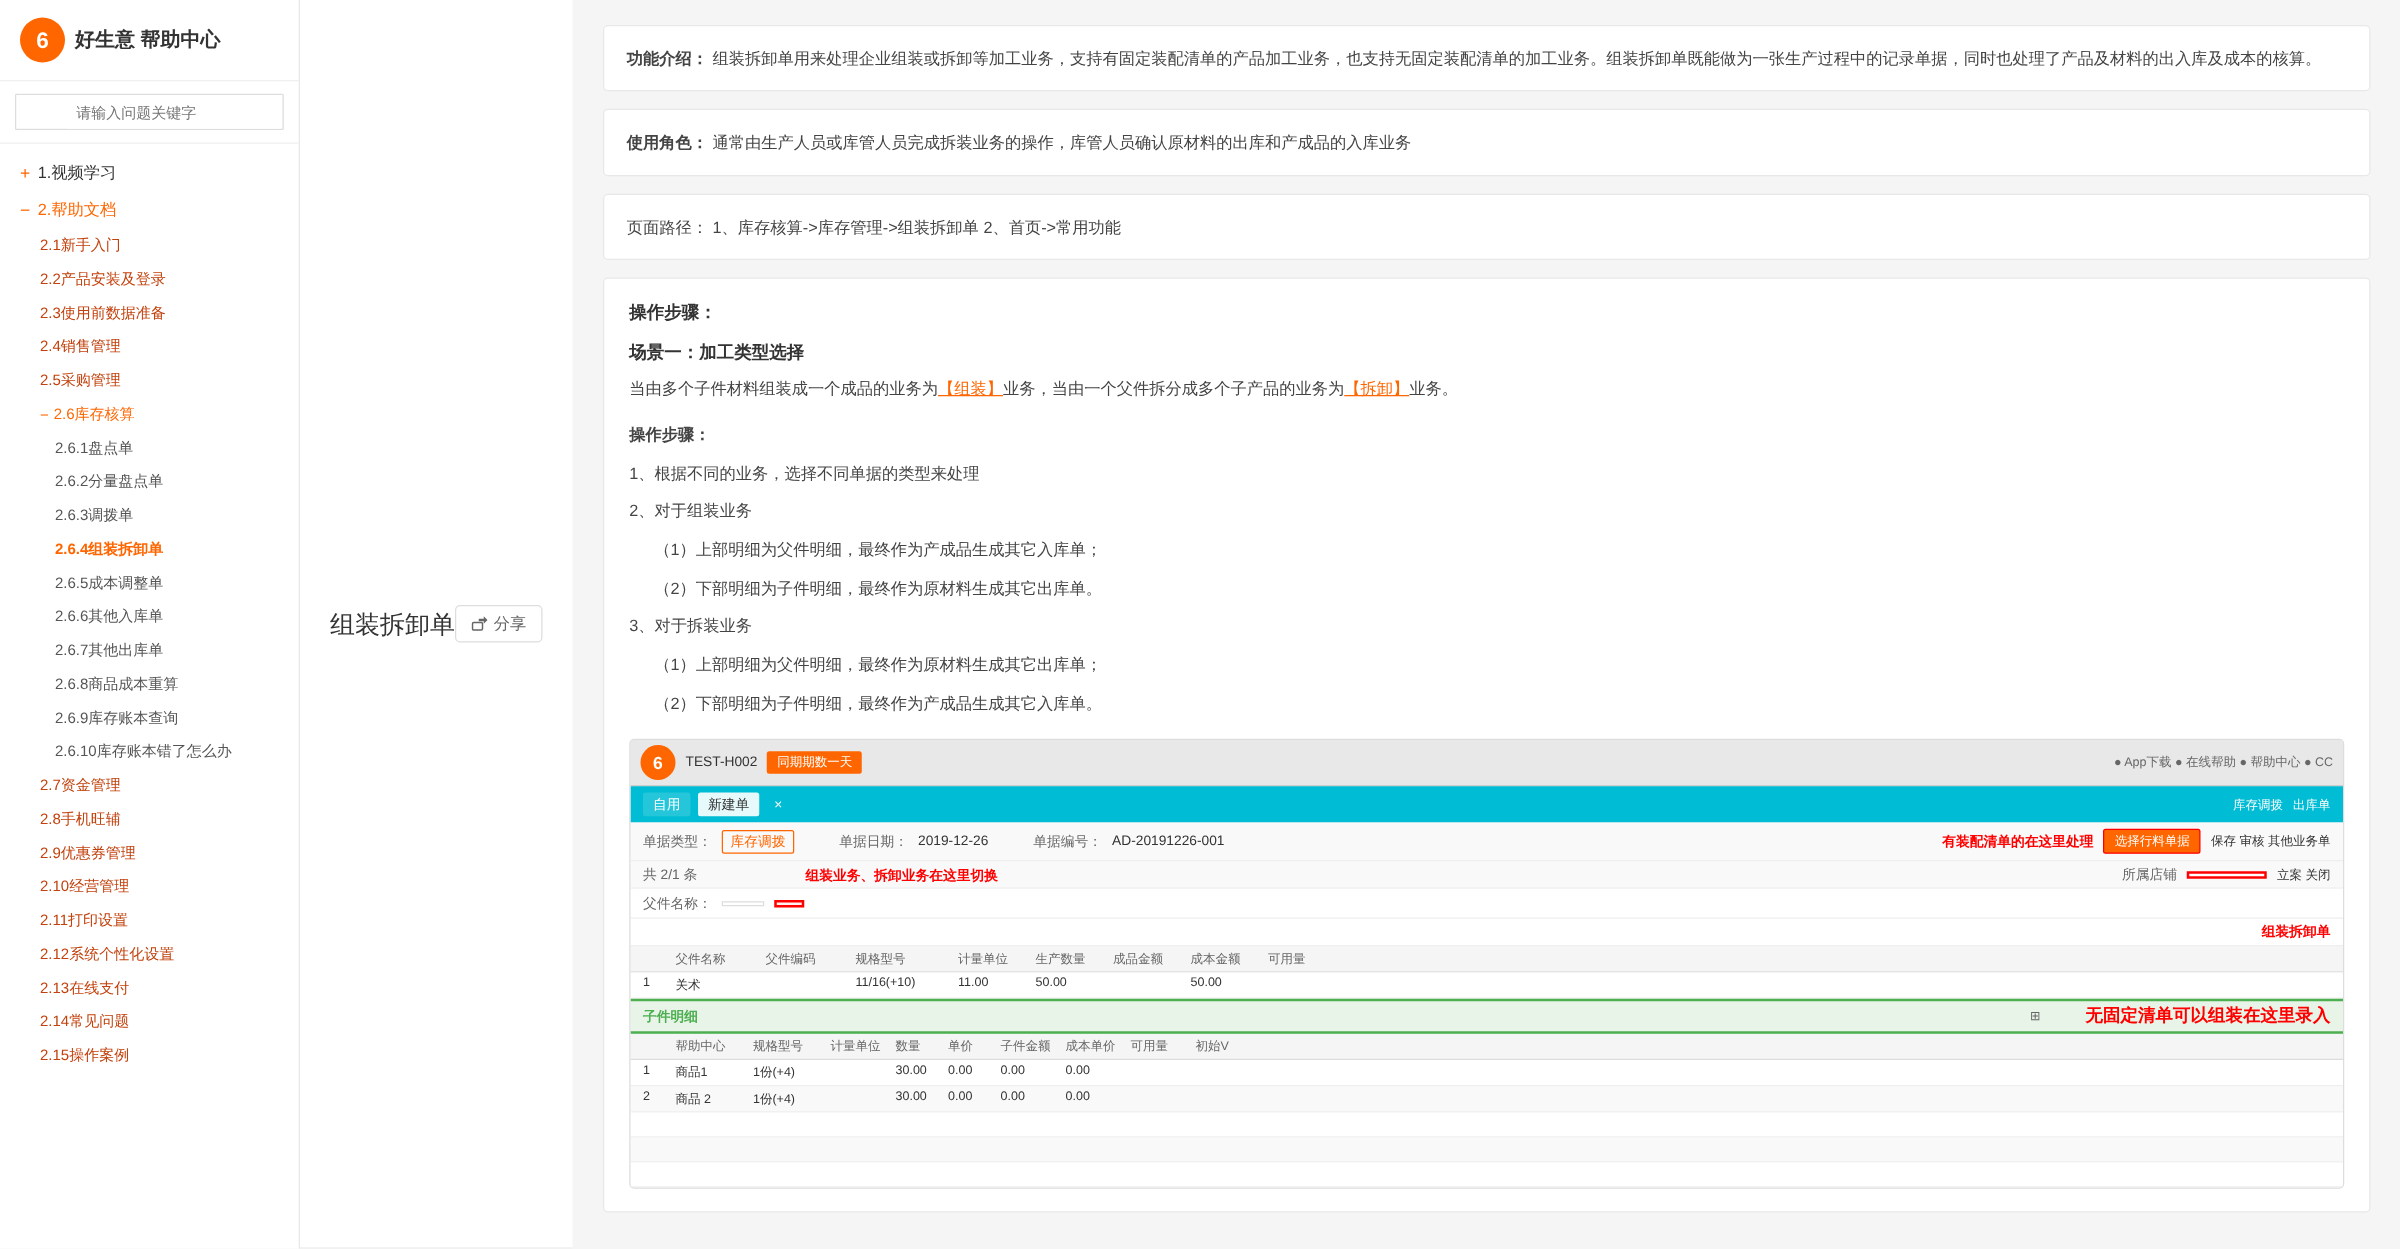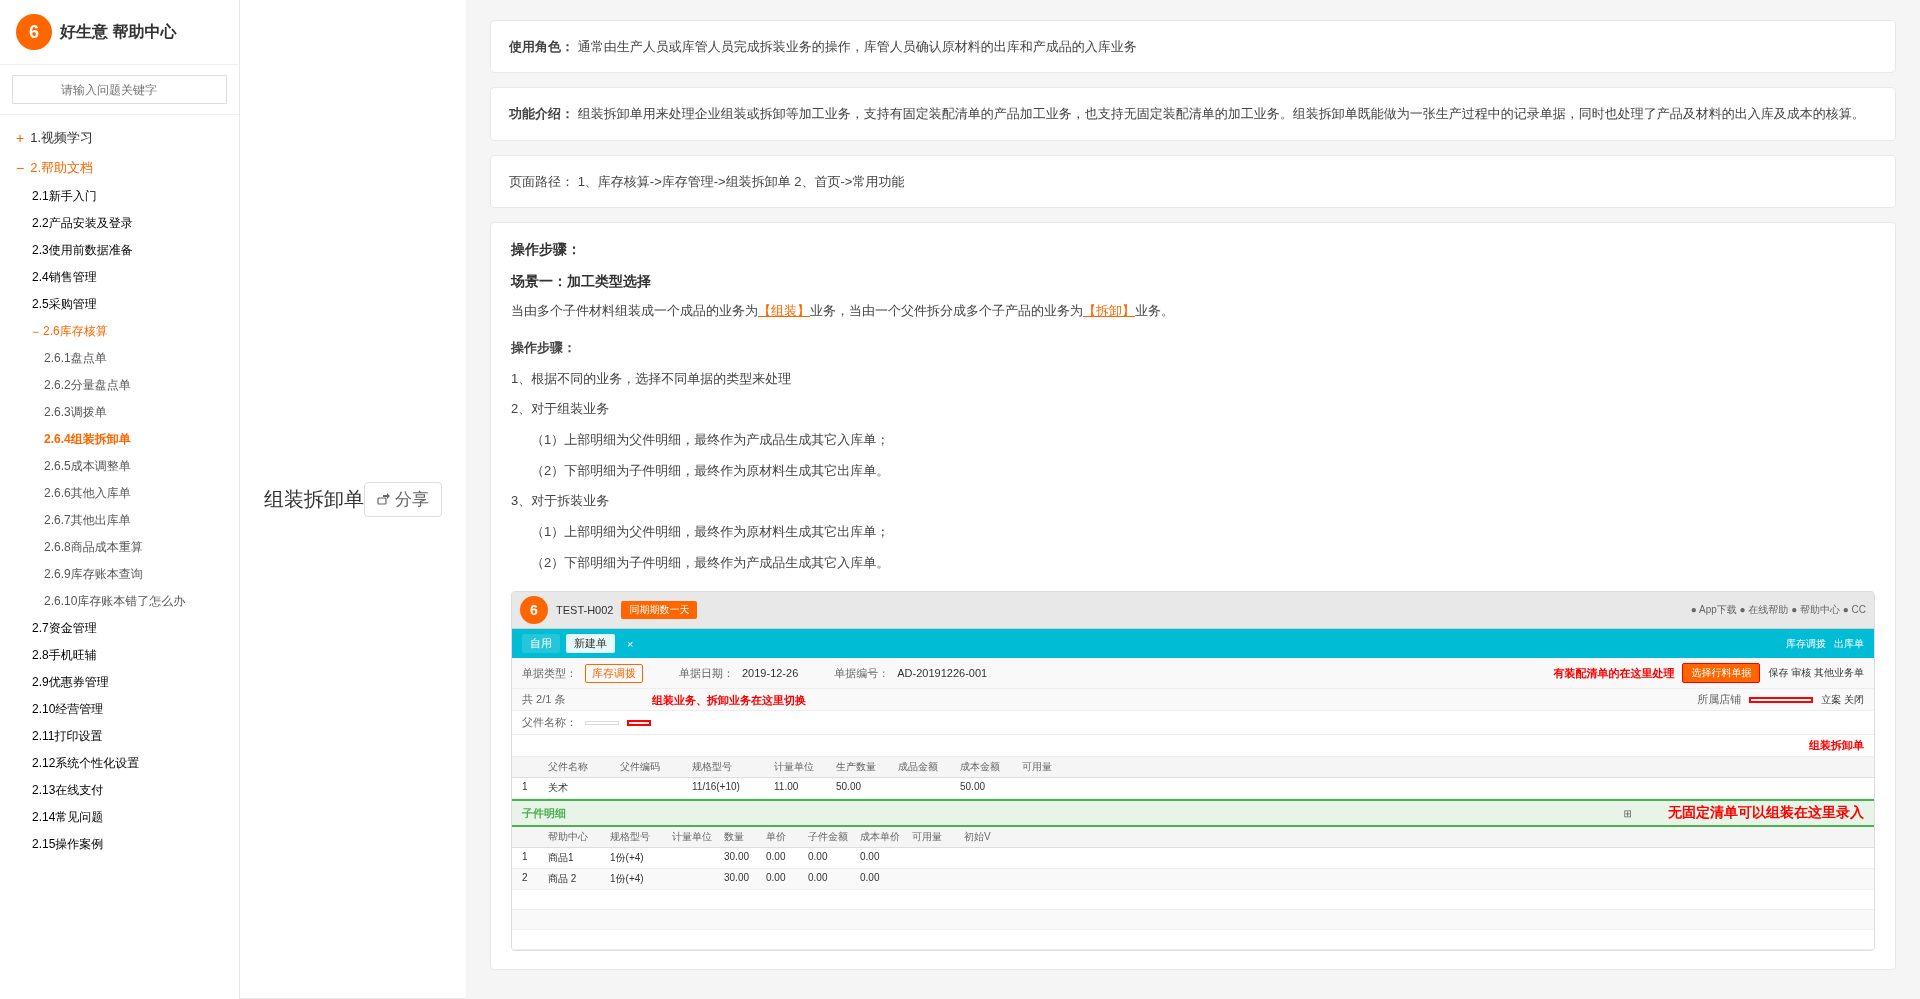--- a/index.html
+++ b/index.html
@@ -75,21 +75,21 @@
       align-items: center;
       gap: 6px;
     }
     .nav-category .plus-icon { color: #f60; font-size: 14px; }
     .nav-category .minus-icon { color: #f60; font-size: 14px; }
     .nav-category.active { color: #f60; }
     .nav-sub-items { padding-left: 24px; }
     .nav-sub-item {
       padding: 5px 16px 5px 8px;
       font-size: 12px;
-      color: #000000;
+      color: #c2410c;
       cursor: pointer;
       display: block;
     }
     .nav-sub-item.active { color: #f60; }
     .nav-sub-sub { padding-left: 12px; }
     .nav-sub-sub-item {
       padding: 5px 8px;
       font-size: 12px;
       color: #555;
       cursor: pointer;
@@ -115,21 +115,21 @@
     }
     #page-title-text {
       font-size: 20px;
       font-weight: 500;
       color: #333;
     }
     #share-btn {
       display: flex;
       align-items: center;
       gap: 4px;
-      font-size: 17px;
+      font-size: 13px;
       color: #666;
       cursor: pointer;
       border: 1px solid #ddd;
       padding: 5px 12px;
       border-radius: 4px;
       background: #fff;
     }
 
     #content-area {
       flex: 1;
@@ -257,27 +257,27 @@
         <path d="M10 1L13 4L10 7V5H6V3H10V1Z" fill="#666"></path>
         <rect x="1" y="6" width="8" height="6" rx="1" stroke="#666" stroke-width="1.2" fill="none"></rect>
       </svg>
       <span>分享</span>
     </button>
   </div>
 
   <div id="content-area">
 
     <div class="info-block">
+      <span style="font-weight:bold;">功能介绍：</span>
+      <span>组装拆卸单用来处理企业组装或拆卸等加工业务，支持有固定装配清单的产品加工业务，也支持无固定装配清单的加工业务。组装拆卸单既能做为一张生产过程中的记录单据，同时也处理了产品及材料的出入库及成本的核算。</span>
+    </div>
+
+    <div class="info-block">
       <span style="font-weight:bold;">使用角色：</span>
       <span>通常由生产人员或库管人员完成拆装业务的操作，库管人员确认原材料的出库和产成品的入库业务</span>
-    </div>
-
-    <div class="info-block">
-      <span style="font-weight:bold;">功能介绍：</span>
-      <span>组装拆卸单用来处理企业组装或拆卸等加工业务，支持有固定装配清单的产品加工业务，也支持无固定装配清单的加工业务。组装拆卸单既能做为一张生产过程中的记录单据，同时也处理了产品及材料的出入库及成本的核算。</span>
     </div>
 
     <div class="info-block">
       <span style="font-weight:normal;">页面路径：</span>
       <span>1、库存核算-&gt;库存管理-&gt;组装拆卸单 2、首页-&gt;常用功能</span>
     </div>
 
     <div style="background:#fff;border:1px solid #e8e8e8;border-radius:4px;padding:18px 20px;margin-bottom:14px;">
       <div class="section-title">操作步骤：</div>
       <div class="scene-title">场景一：加工类型选择</div>

